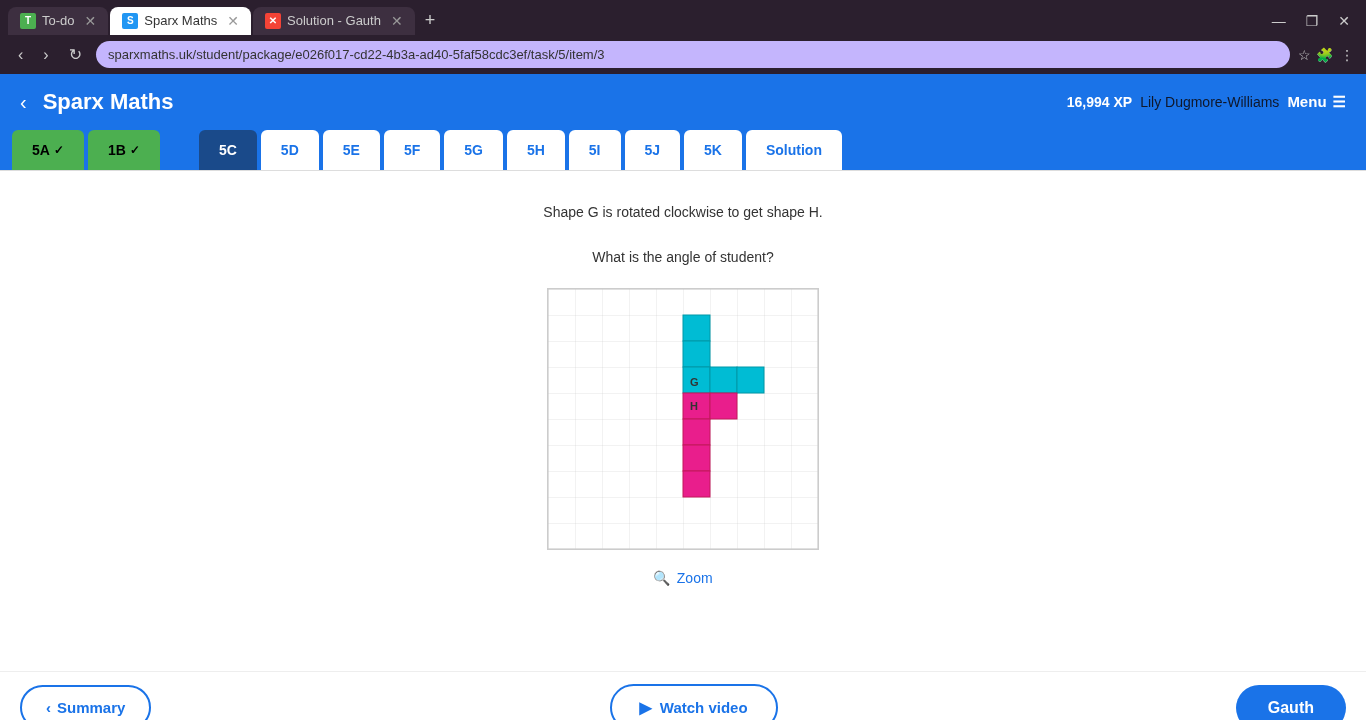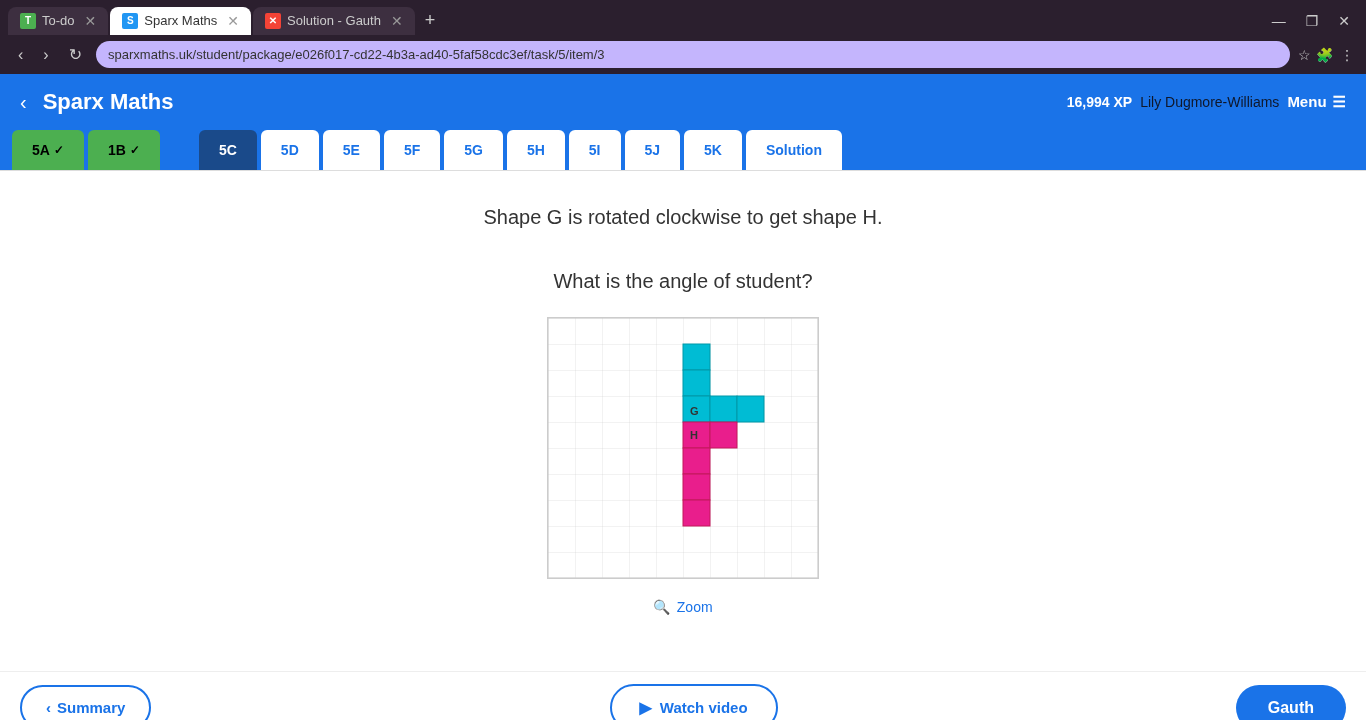--- a/index.html
+++ b/index.html
@@ -37,21 +37,21 @@
     .tab-nav { background: #1a73e8; display: flex; padding: 0 10px; border-bottom: 1px solid #ddd; }
     .nav-tab { padding: 12px 20px; font-size: 14px; font-weight: 600; color: white; cursor: pointer; border-radius: 6px 6px 0 0; margin: 0 2px; }
     .nav-tab.completed { background: #4caf50; color: #000000; display: flex; align-items: center; gap: 4px; }
     .nav-tab.active { background: #1a4a8a; color: white; margin-left: 37px; }
     .nav-tab.inactive { background: white; color: #1a73e8; text-align: center; }
     .nav-tab.summary { background: white; color: #1a73e8; font-weight: 600; }
     .checkmark { font-size: 12px; }
 
     
     .main-content { background: white; padding: 30px 20px 20px; min-height: 500px; }
-    .question-text { text-align: center; font-size: 20px; color: #333; line-height: 1.6; margin-bottom: 20px; }
+    .question-text { text-align: center; font-size: 14px; color: #333; line-height: 1.6; margin-bottom: 20px; }
 
     
     .diagram-container { display: flex; justify-content: center; margin: 20px auto; }
     .grid-wrapper { position: relative; border: 1px solid #ccc; }
     .grid-svg { display: block; }
 
     
     .zoom-container { display: flex; justify-content: center; margin: 10px 0; }
     .zoom-btn { display: flex; align-items: center; gap: 6px; color: #1a73e8; font-size: 14px; cursor: pointer; background: none; border: none; font-weight: 500; }
 

